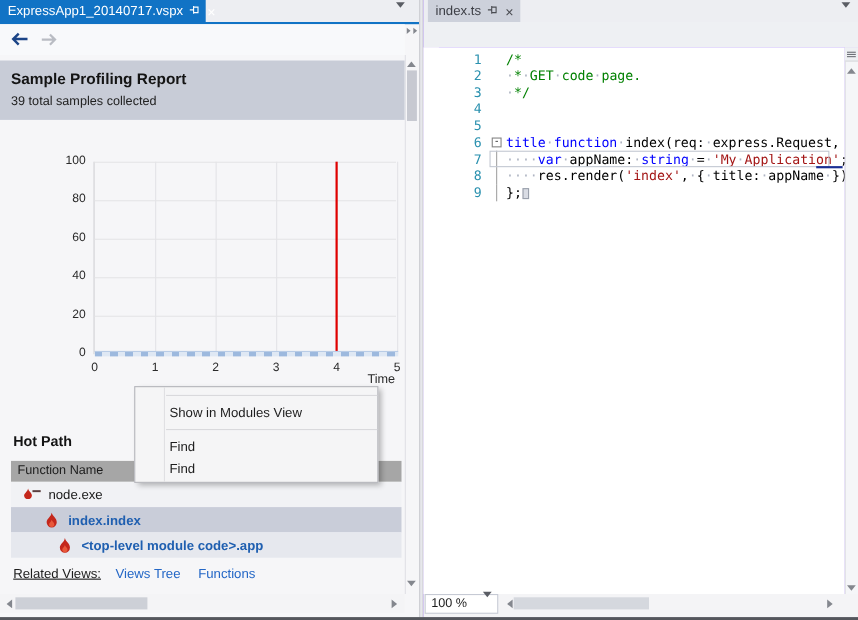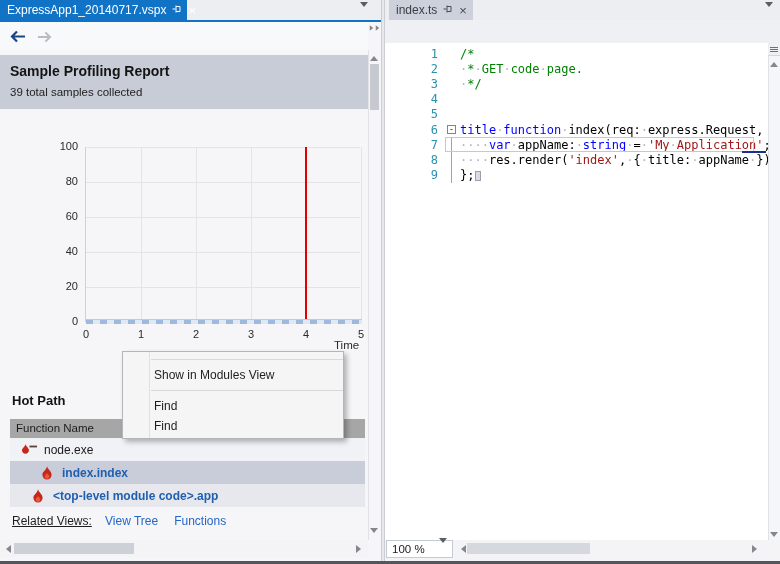--- a/index.html
+++ b/index.html
@@ -201,35 +201,35 @@
         </div>
         <div class="hp-row selected" style="padding-left: 28px;">
           <span class="hp-icon">
             <svg width="12" height="14" viewBox="0 0 12 14">
               <path d="M6 0 C6.5 3.4 10.6 4.8 10.6 8.8 A4.6 4.8 0 0 1 1.4 8.8 C1.4 5.4 5.5 4.2 6 0 Z" fill="#c4271b"></path>
               <path d="M6 6.4 C6.3 8.2 8.4 8.7 8.4 10.5 A2.4 2.5 0 0 1 3.6 10.5 C3.6 9.1 5.7 8.2 6 6.4 Z" fill="#e8583a"></path>
             </svg>
           </span>
           <span class="hp-label link" style="margin-left: 6px;">index.index</span>
         </div>
-        <div class="hp-row mid" style="padding-left: 19px;">
+        <div class="hp-row mid" style="padding-left: 40px;">
           <span class="hp-icon">
             <svg width="12" height="14" viewBox="0 0 12 14">
               <path d="M6 0 C6.5 3.4 10.6 4.8 10.6 8.8 A4.6 4.8 0 0 1 1.4 8.8 C1.4 5.4 5.5 4.2 6 0 Z" fill="#c4271b"></path>
               <path d="M6 6.4 C6.3 8.2 8.4 8.7 8.4 10.5 A2.4 2.5 0 0 1 3.6 10.5 C3.6 9.1 5.7 8.2 6 6.4 Z" fill="#e8583a"></path>
             </svg>
           </span>
           <span class="hp-label link" style="margin-left: 6px;">&lt;top-level module code&gt;.app</span>
         </div>
       </div>
 
     <div id="related">
       <span>Related Views:</span>
       <span class="links">
-          <span class="rel-link">View Tree</span>
+          <span class="rel-link">Views Tree</span>
           <span class="rel-link">Functions</span>
         </span>
     </div>
 
     <div id="l-vscroll"></div>
     <span class="sb-btn" style="left:368px; top:52px;">
         <i class="tri-up"></i>
       </span>
     <div id="l-vthumb"></div>
     <span class="sb-btn" style="left:368px; top:524px;">

